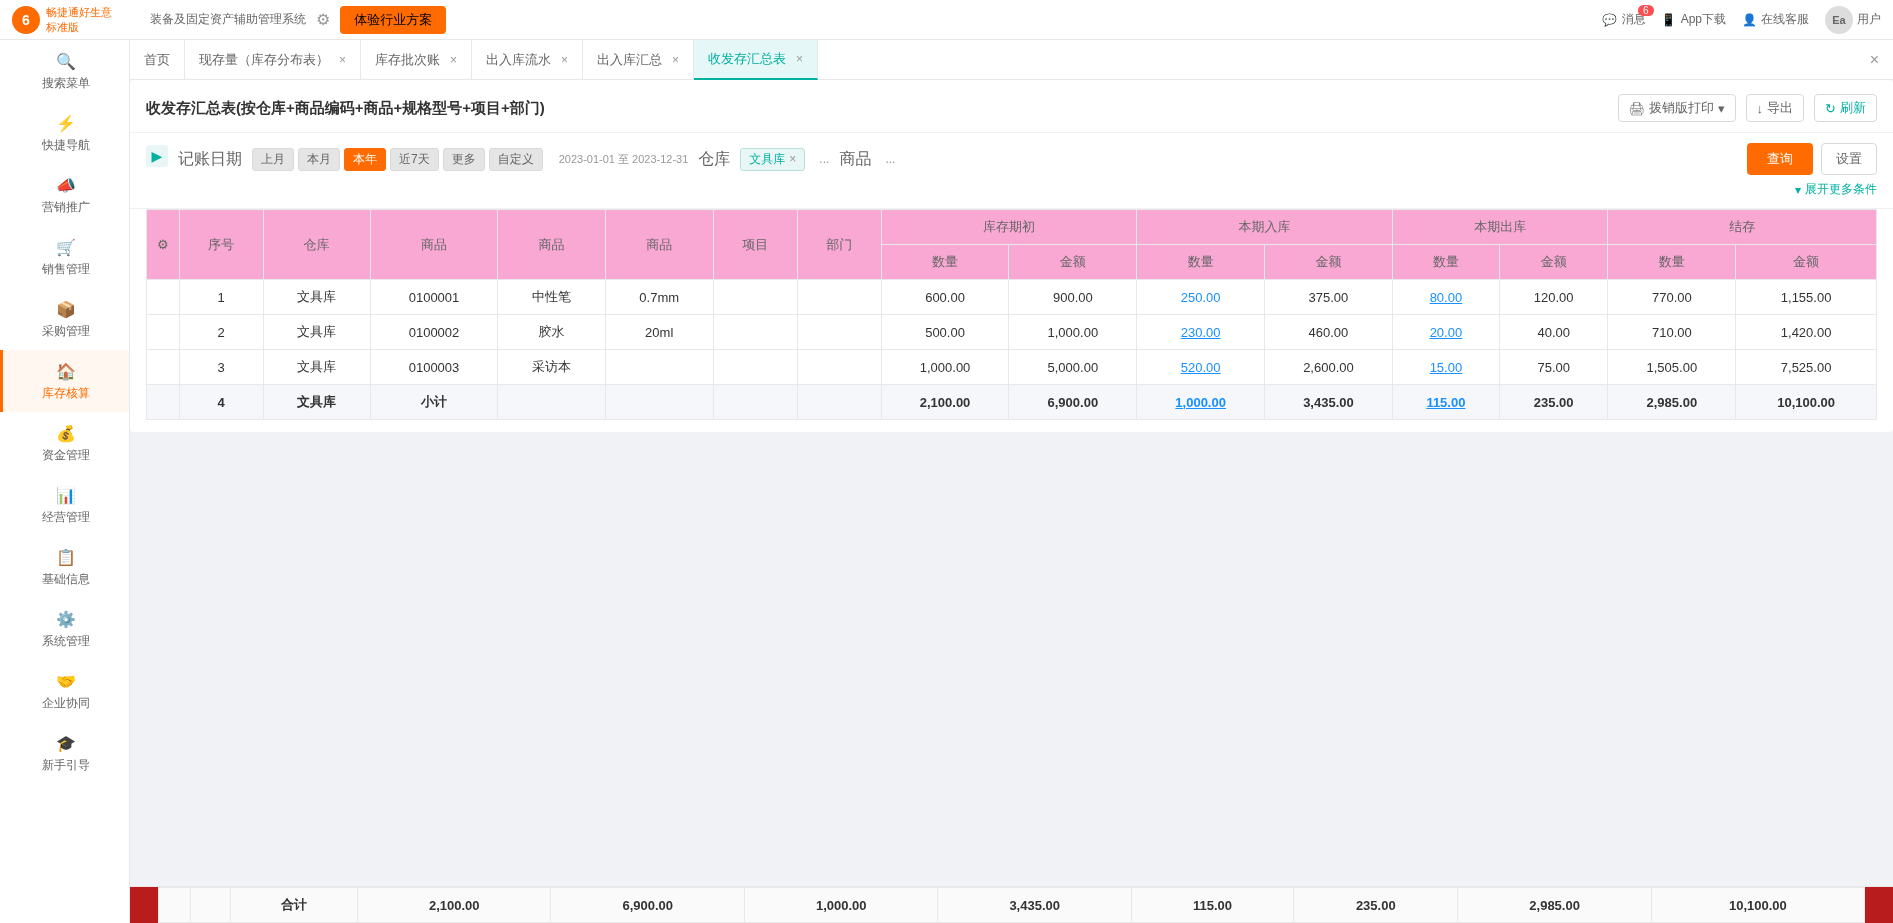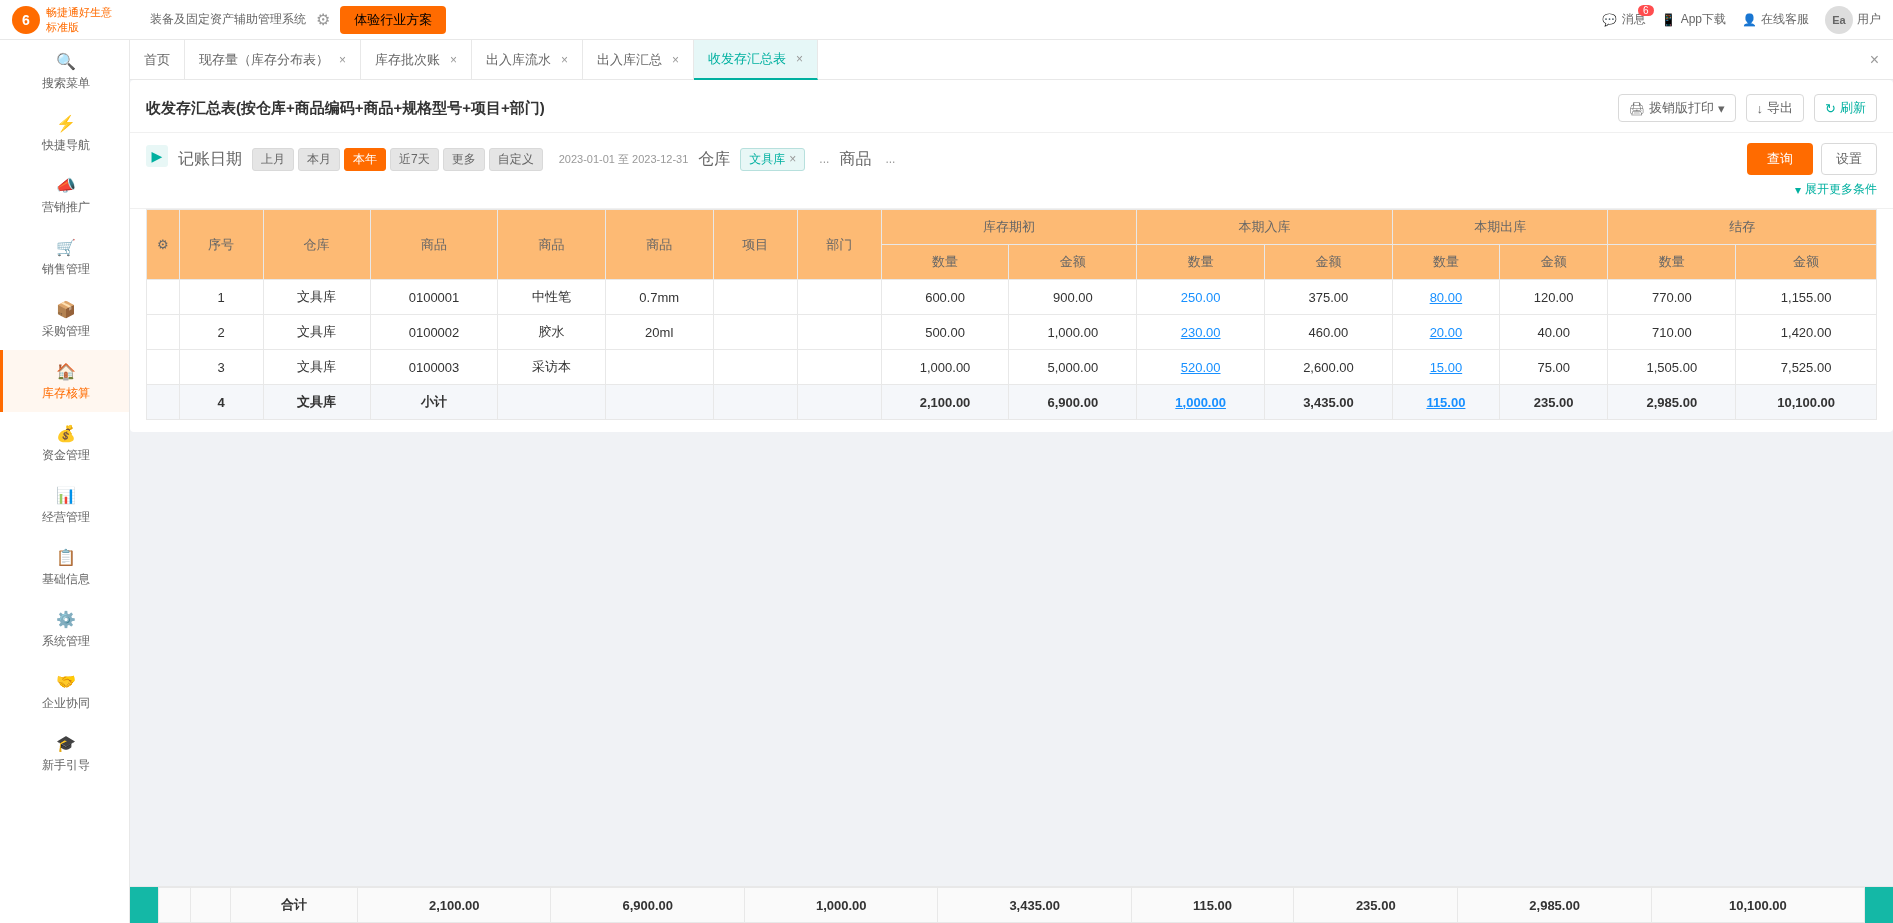--- a/index.html
+++ b/index.html
@@ -53,21 +53,21 @@
     .filter-more { color: #999; cursor: pointer; font-size: 12px; margin-left: 4px; }
     .expand-btn { color: #00b0a0; font-size: 12px; cursor: pointer; display: flex; align-items: center; gap: 4px; margin-left: auto; }
 
     
     .query-btn { background: #ff6b00; color: #fff; border: none; border-radius: 4px; padding: 6px 20px; font-size: 13px; cursor: pointer; }
     .settings-filter-btn { border: 1px solid #d9d9d9; background: #fff; color: #666; border-radius: 4px; padding: 6px 14px; font-size: 13px; cursor: pointer; }
 
     
     .table-wrapper { overflow: auto; margin: 0 16px; }
     table { width: 100%; border-collapse: collapse; font-size: 13px; }
-    thead tr th { background: #fdba74; color: #666; padding: 8px 10px; text-align: center; font-weight: normal; border: 1px solid #e8e8e8; white-space: nowrap; }
+    thead tr th { background: #f9a8d4; color: #666; padding: 8px 10px; text-align: center; font-weight: normal; border: 1px solid #e8e8e8; white-space: nowrap; }
     tbody tr td { padding: 8px 10px; text-align: center; border: 1px solid #e8e8e8; color: #333; }
     tbody tr.subtotal td { background: #f5f7fa; font-weight: bold; }
   </style>
 </head>
 <body>
 
 <div class="app-container">
 
   <div class="top-bar">
     <div class="logo-area">
@@ -345,21 +345,21 @@
                   <td>235.00</td>
                   <td>2,985.00</td>
                   <td>10,100.00</td>
                 </tr>
               </tbody>
             </table>
           </div>
         </div>
       </div>
 
-      <div style="background:#14b8a6; border-top:1px solid #e8e8e8; padding:0 28px; flex-shrink:0;">
+      <div style="background:#b91c1c; border-top:1px solid #e8e8e8; padding:0 28px; flex-shrink:0;">
         <table style="width:100%; border-collapse:collapse; font-size:13px;">
           <tbody>
               <tr>
             <td style="width:32px; padding:8px 10px; border:1px solid #e8e8e8; background:#fafafa;"></td>
             <td style="padding:8px 10px; border:1px solid #e8e8e8; background:#fafafa; font-weight:bold; text-align:center; width:40px;"></td>
             <td style="padding:8px 10px; border:1px solid #e8e8e8; background:#fafafa; font-weight:bold; text-align:center;" colspan="6">合计</td>
             <td style="padding:8px 10px; border:1px solid #e8e8e8; background:#fafafa; font-weight:bold; text-align:center;">2,100.00</td>
             <td style="padding:8px 10px; border:1px solid #e8e8e8; background:#fafafa; font-weight:bold; text-align:center;">6,900.00</td>
             <td style="padding:8px 10px; border:1px solid #e8e8e8; background:#fafafa; font-weight:bold; text-align:center;">1,000.00</td>
             <td style="padding:8px 10px; border:1px solid #e8e8e8; background:#fafafa; font-weight:bold; text-align:center;">3,435.00</td>

